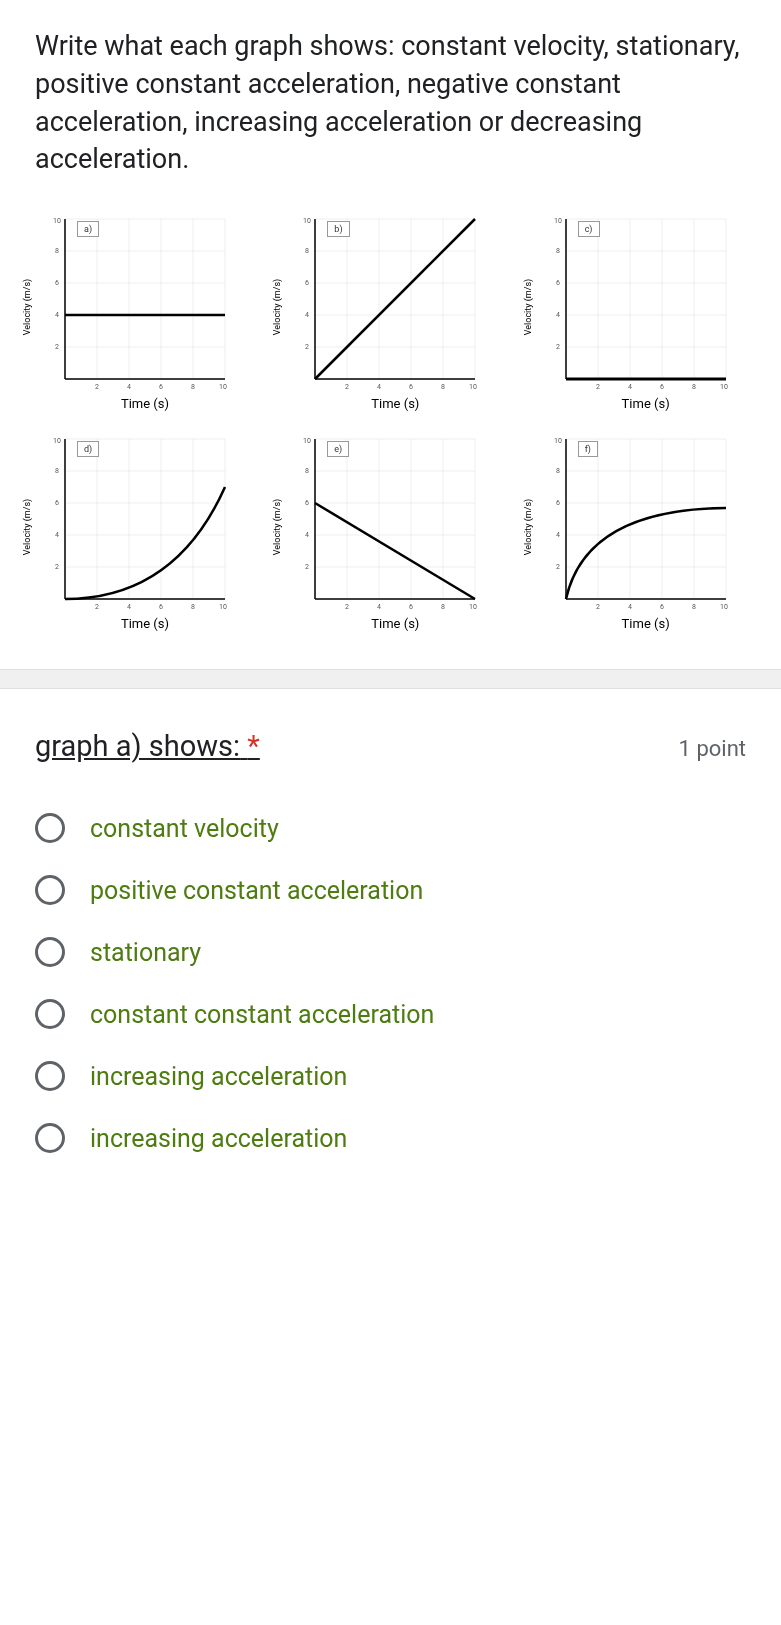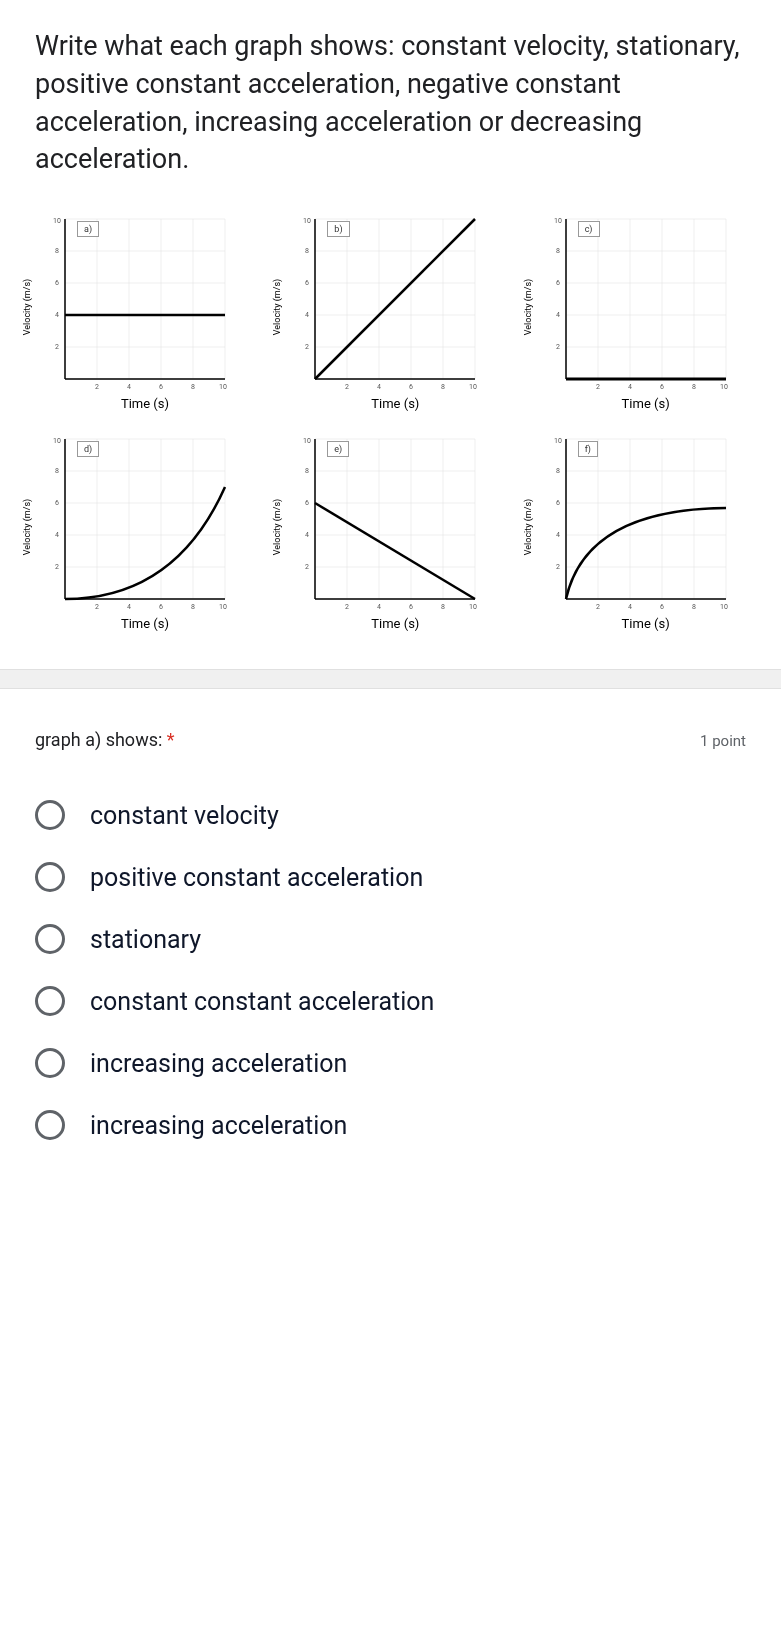--- a/index.html
+++ b/index.html
@@ -71,47 +71,48 @@
   .question-section {
     padding: 40px 35px 20px 35px;
   }
   .question-header {
     display: flex;
     justify-content: space-between;
     align-items: baseline;
     margin-bottom: 50px;
   }
   .question-text {
-    font-size: 18px;
+    font-size: 29px;
     color: #202124;
+    text-decoration: underline;
   }
   .required-star {
     color: #d93025;
   }
   .points {
-    font-size: 15px;
+    font-size: 22px;
     color: #5f6368;
   }
   .radio-option {
     display: flex;
     align-items: center;
     margin-bottom: 32px;
     cursor: pointer;
   }
   .radio-circle {
     width: 30px;
     height: 30px;
     border: 3px solid #5f6368;
     border-radius: 50%;
     margin-right: 25px;
     flex-shrink: 0;
   }
   .radio-label {
     font-size: 25px;
-    color: #0f172a;
+    color: #4d7c0f;
   }
   .tick-text {
     font-size: 7px;
     fill: #555;
   }
 </style>
 </head>
 <body>
 
 <div class="section">

